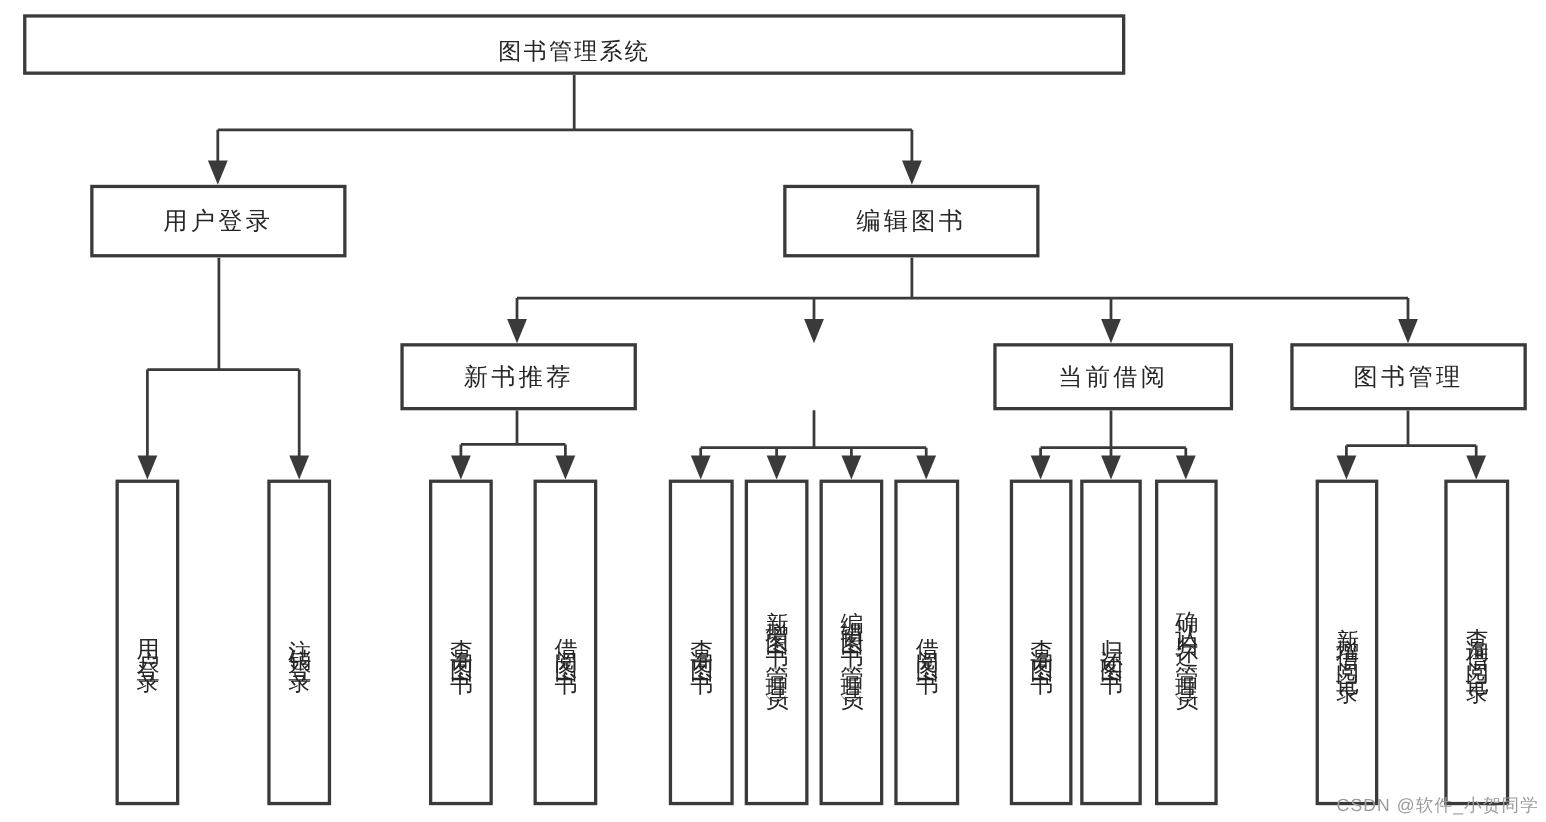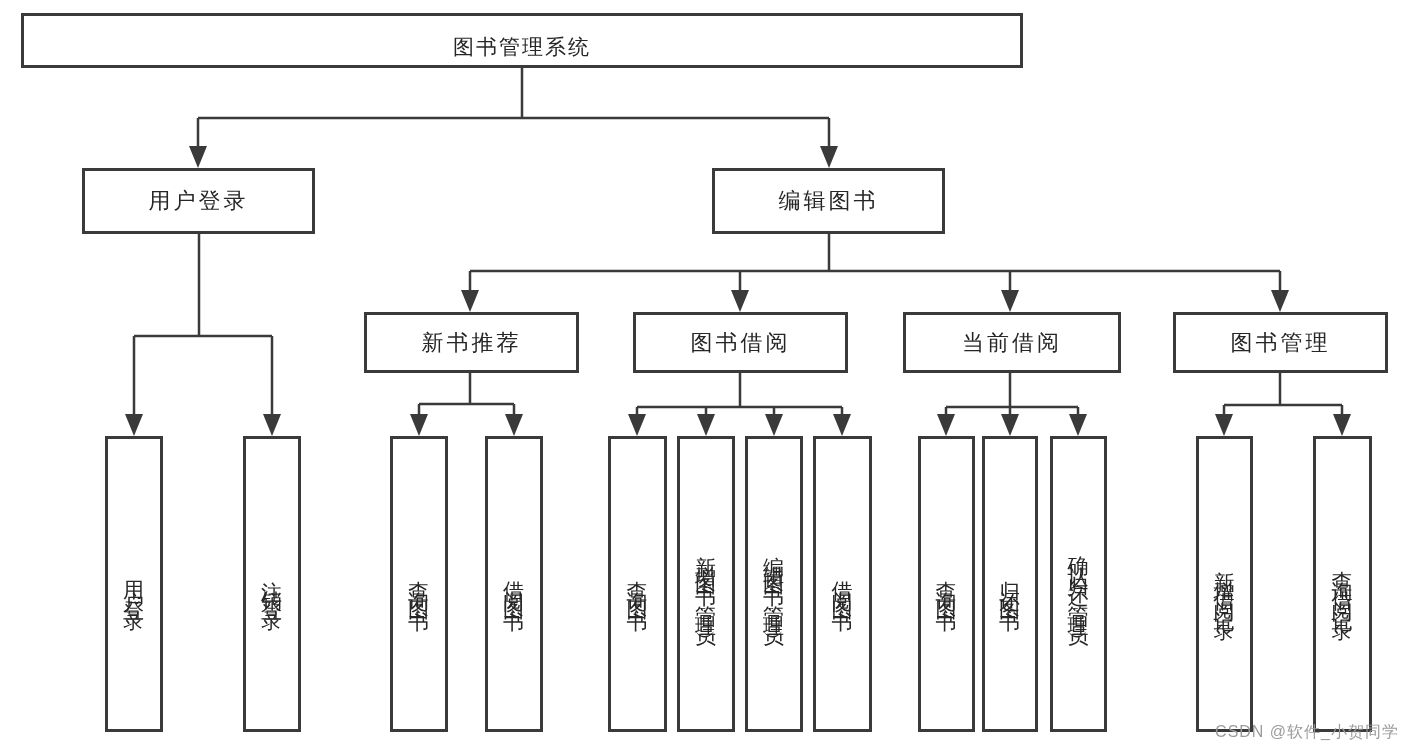--- a/index.html
+++ b/index.html
@@ -105,23 +105,20 @@
   <div class="box" style="left:82px;top:168px;width:233px;height:66px">
     <span class="hlabel">用户登录</span>
   </div>
   <div class="box" style="left:712px;top:168px;width:233px;height:66px">
     <span class="hlabel">编辑图书</span>
   </div>
 
   <div class="box" style="left:364px;top:312px;width:215px;height:61px">
     <span class="hlabel">新书推荐</span>
   </div>
-  <div class="box" style="left:633px;top:312px;width:215px;height:61px">
-    <span class="hlabel">图书借阅</span>
-  </div>
   <div class="box" style="left:903px;top:312px;width:218px;height:61px">
     <span class="hlabel">当前借阅</span>
   </div>
   <div class="box" style="left:1173px;top:312px;width:215px;height:61px">
     <span class="hlabel">图书管理</span>
   </div>
 
   <div class="box" style="left:105px;top:436px;width:58px;height:296px">
     <span class="vlabel">用户登录</span>
   </div>

